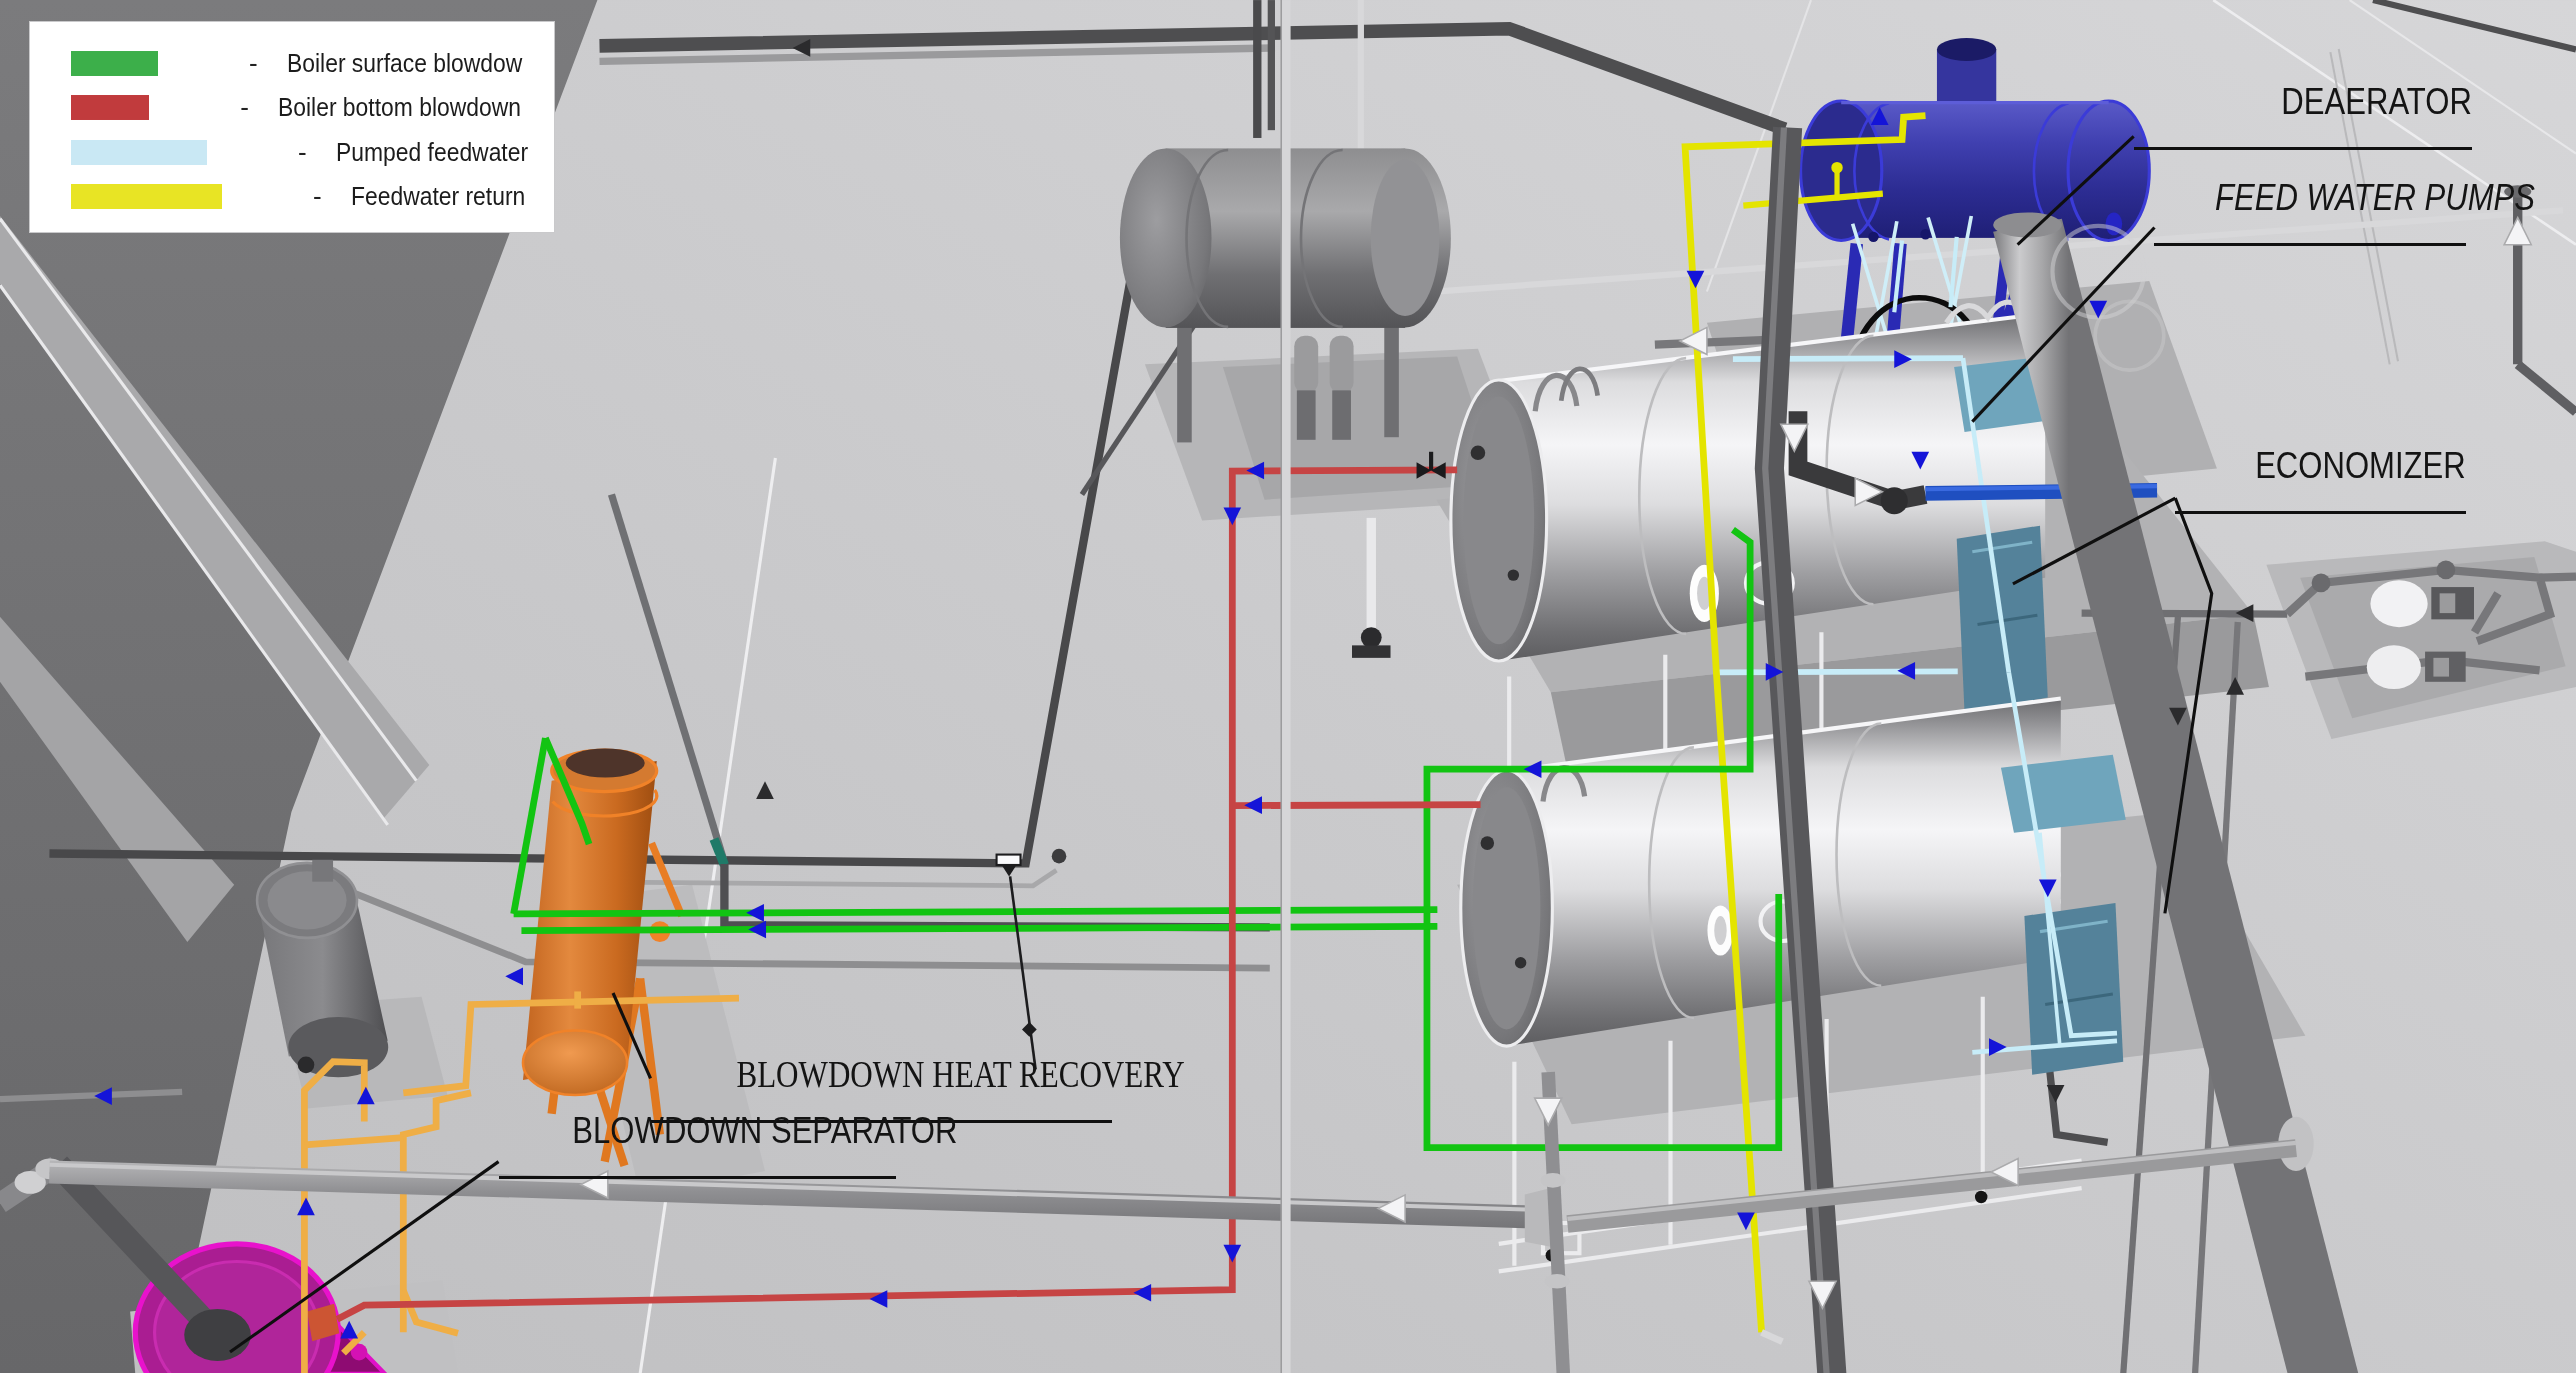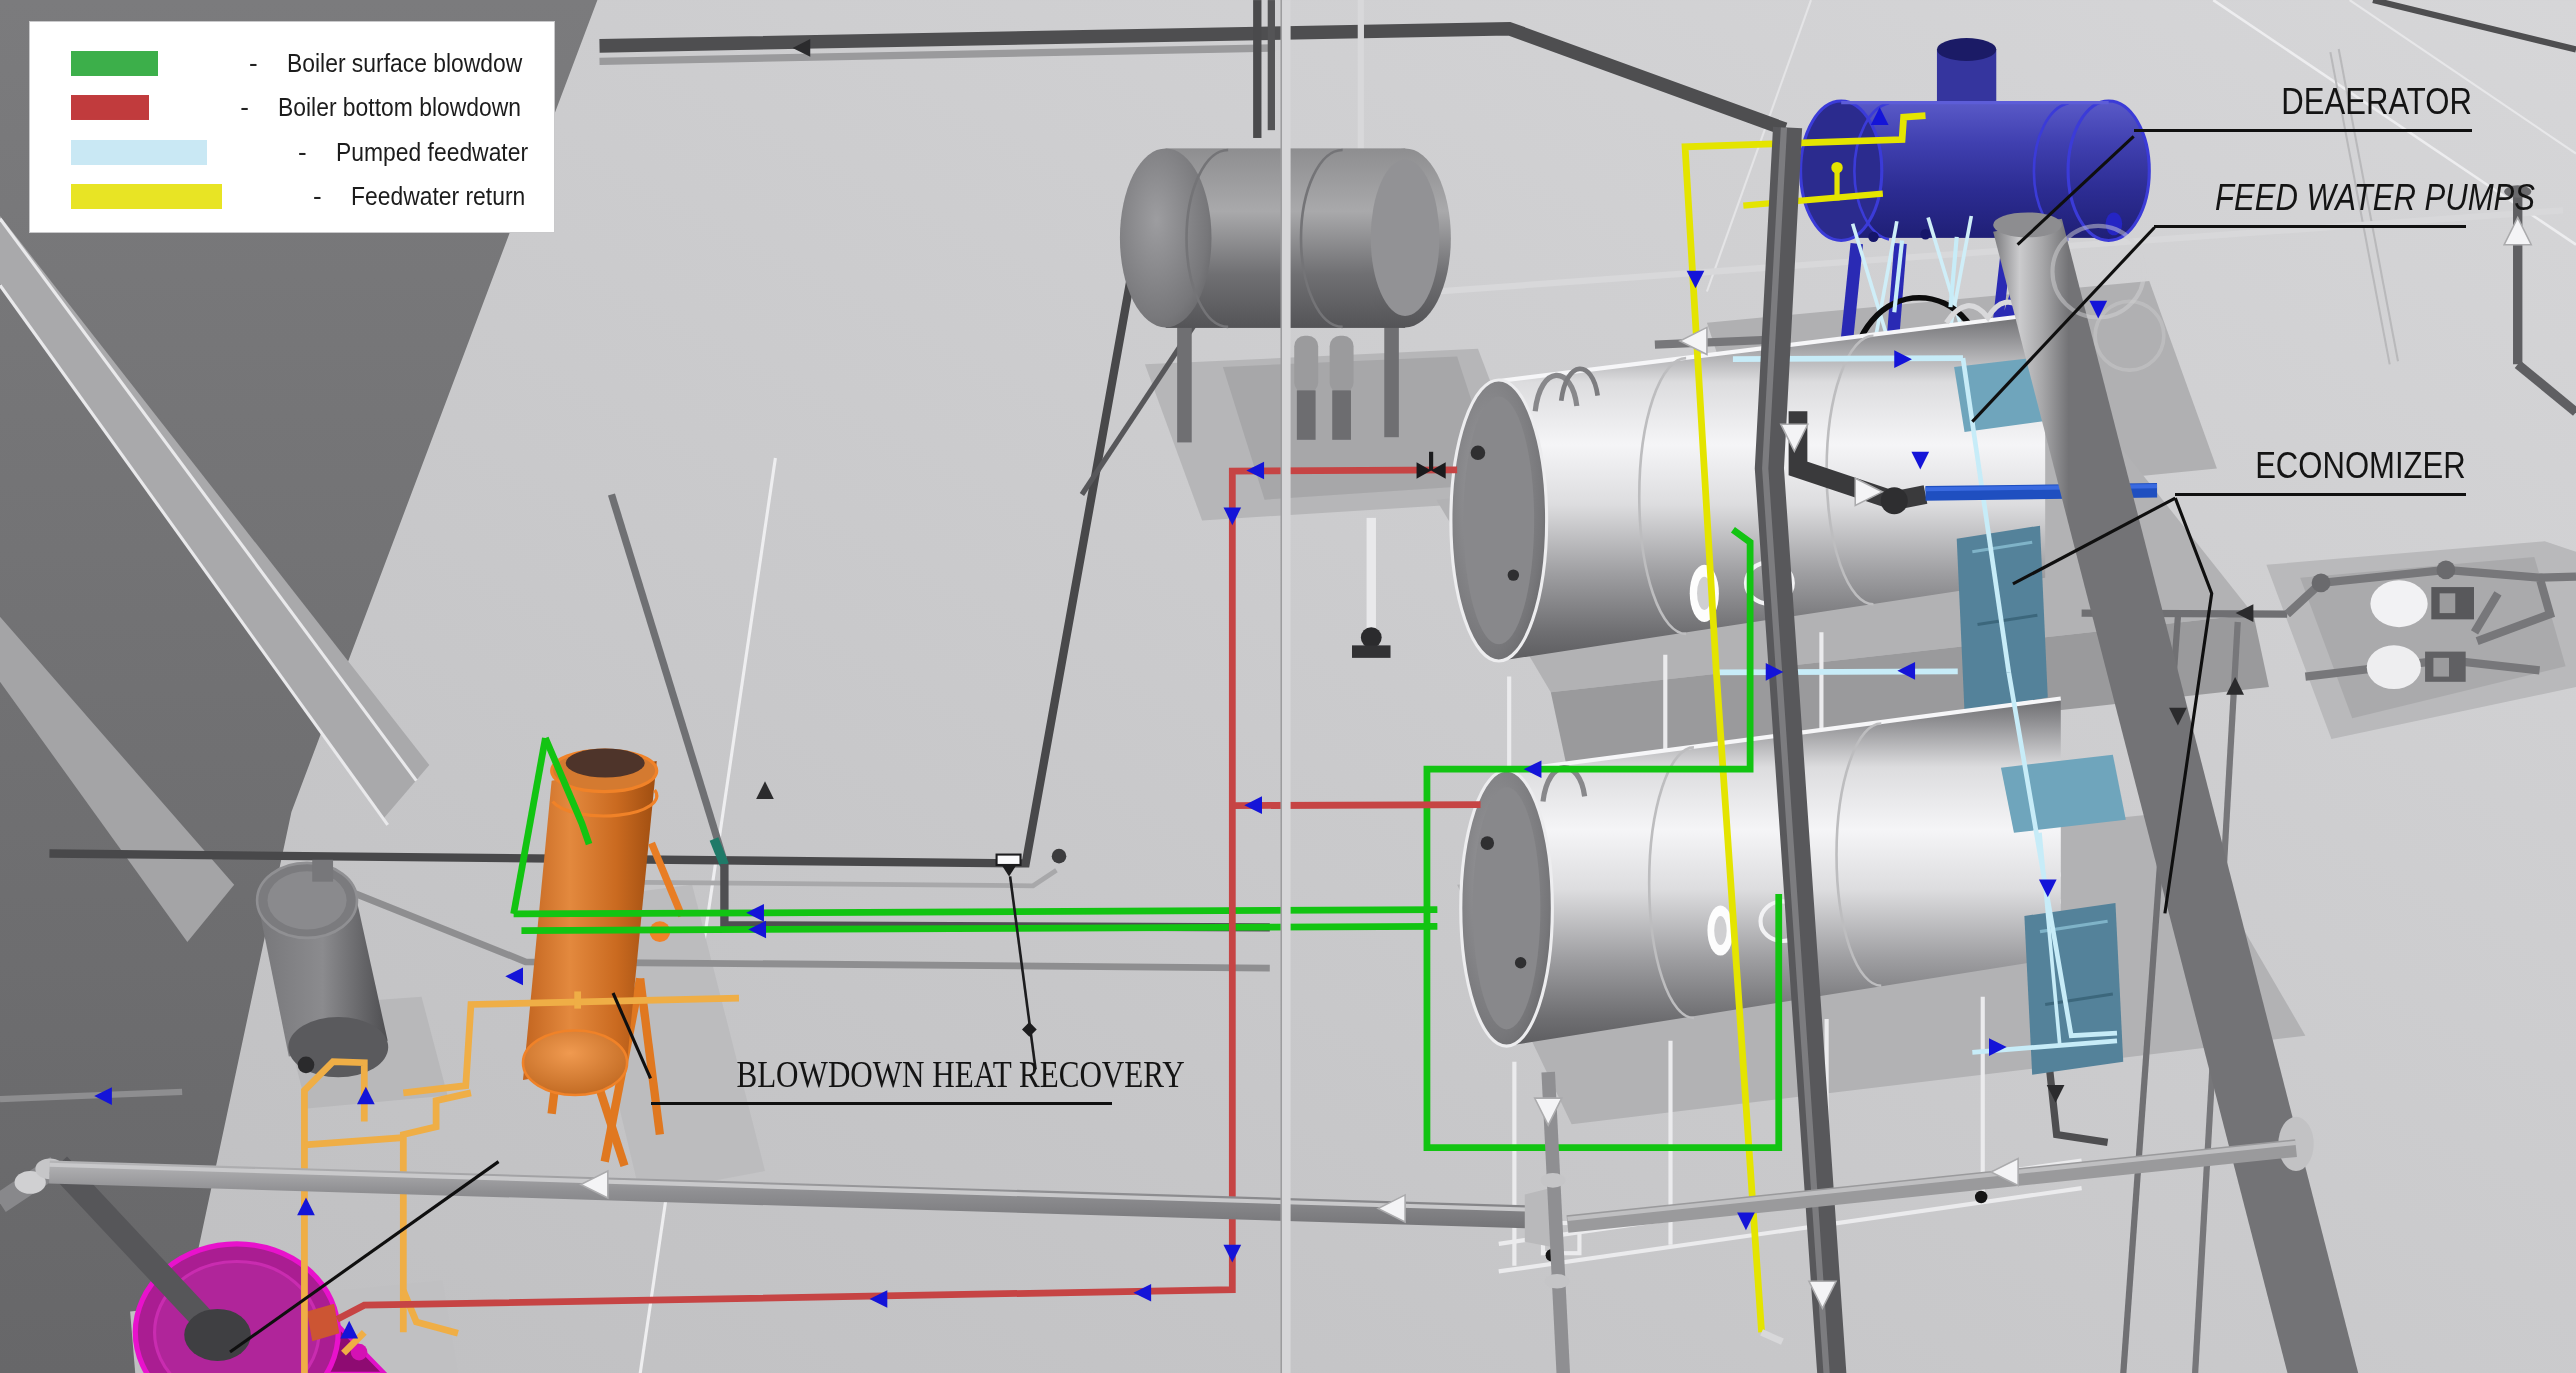--- a/index.html
+++ b/index.html
@@ -11,21 +11,21 @@
           background:#ffffff;border:1px solid #c9c9cb;box-sizing:border-box;
           display:flex;flex-direction:column;justify-content:space-between;
           padding:29px 0 23px 41px;z-index:5;}
   .legend-row{display:flex;align-items:center;height:25px;}
   .legend-row svg{position:static;display:block;}
   .legend-dash{margin-left:91px;font-size:26px;color:#222;}
   .legend-label{margin-left:29px;font-size:26px;color:#1c1c1c;white-space:nowrap;
                 display:inline-block;transform:scaleX(.88);transform-origin:0 50%;}
   
   .callout{position:absolute;border-bottom:3.1px solid #101010;color:#141414;
-           font-size:37px;line-height:42px;padding-bottom:6px;text-align:right;
+           font-size:37px;line-height:42px;padding-bottom:24px;text-align:right;
            white-space:nowrap;z-index:4;}
   .callout span{display:inline-block;transform:scaleX(.84);transform-origin:100% 50%;}
   .cl-deaerator{left:2134px;top:81px;width:338px;}
   .cl-fwp{left:2154px;top:177px;width:312px;font-style:italic;}
   .cl-econ{left:2175px;top:445px;width:291px;}
   .cl-bhr{left:651px;top:1054px;width:461px;font-family:Liberation Serif, serif;}
   .cl-bsep{left:499px;top:1110px;width:397px;}
 </style>
 </head>
 <body>
@@ -525,15 +525,16 @@
         </svg>
     <span class="legend-dash">-</span>
     <span class="legend-label">Feedwater return</span>
   </div>
 </div>
 
 <div class="callout cl-deaerator"><span>DEAERATOR</span></div>
 <div class="callout cl-fwp"><span>FEED WATER PUMPS</span></div>
 <div class="callout cl-econ"><span>ECONOMIZER</span></div>
 <div class="callout cl-bhr"><span>BLOWDOWN HEAT RECOVERY</span></div>
+<div class="callout cl-bsep"><span>BLOWDOWN SEPARATOR</span></div>
 
 </div>
 
 
 </body></html>

